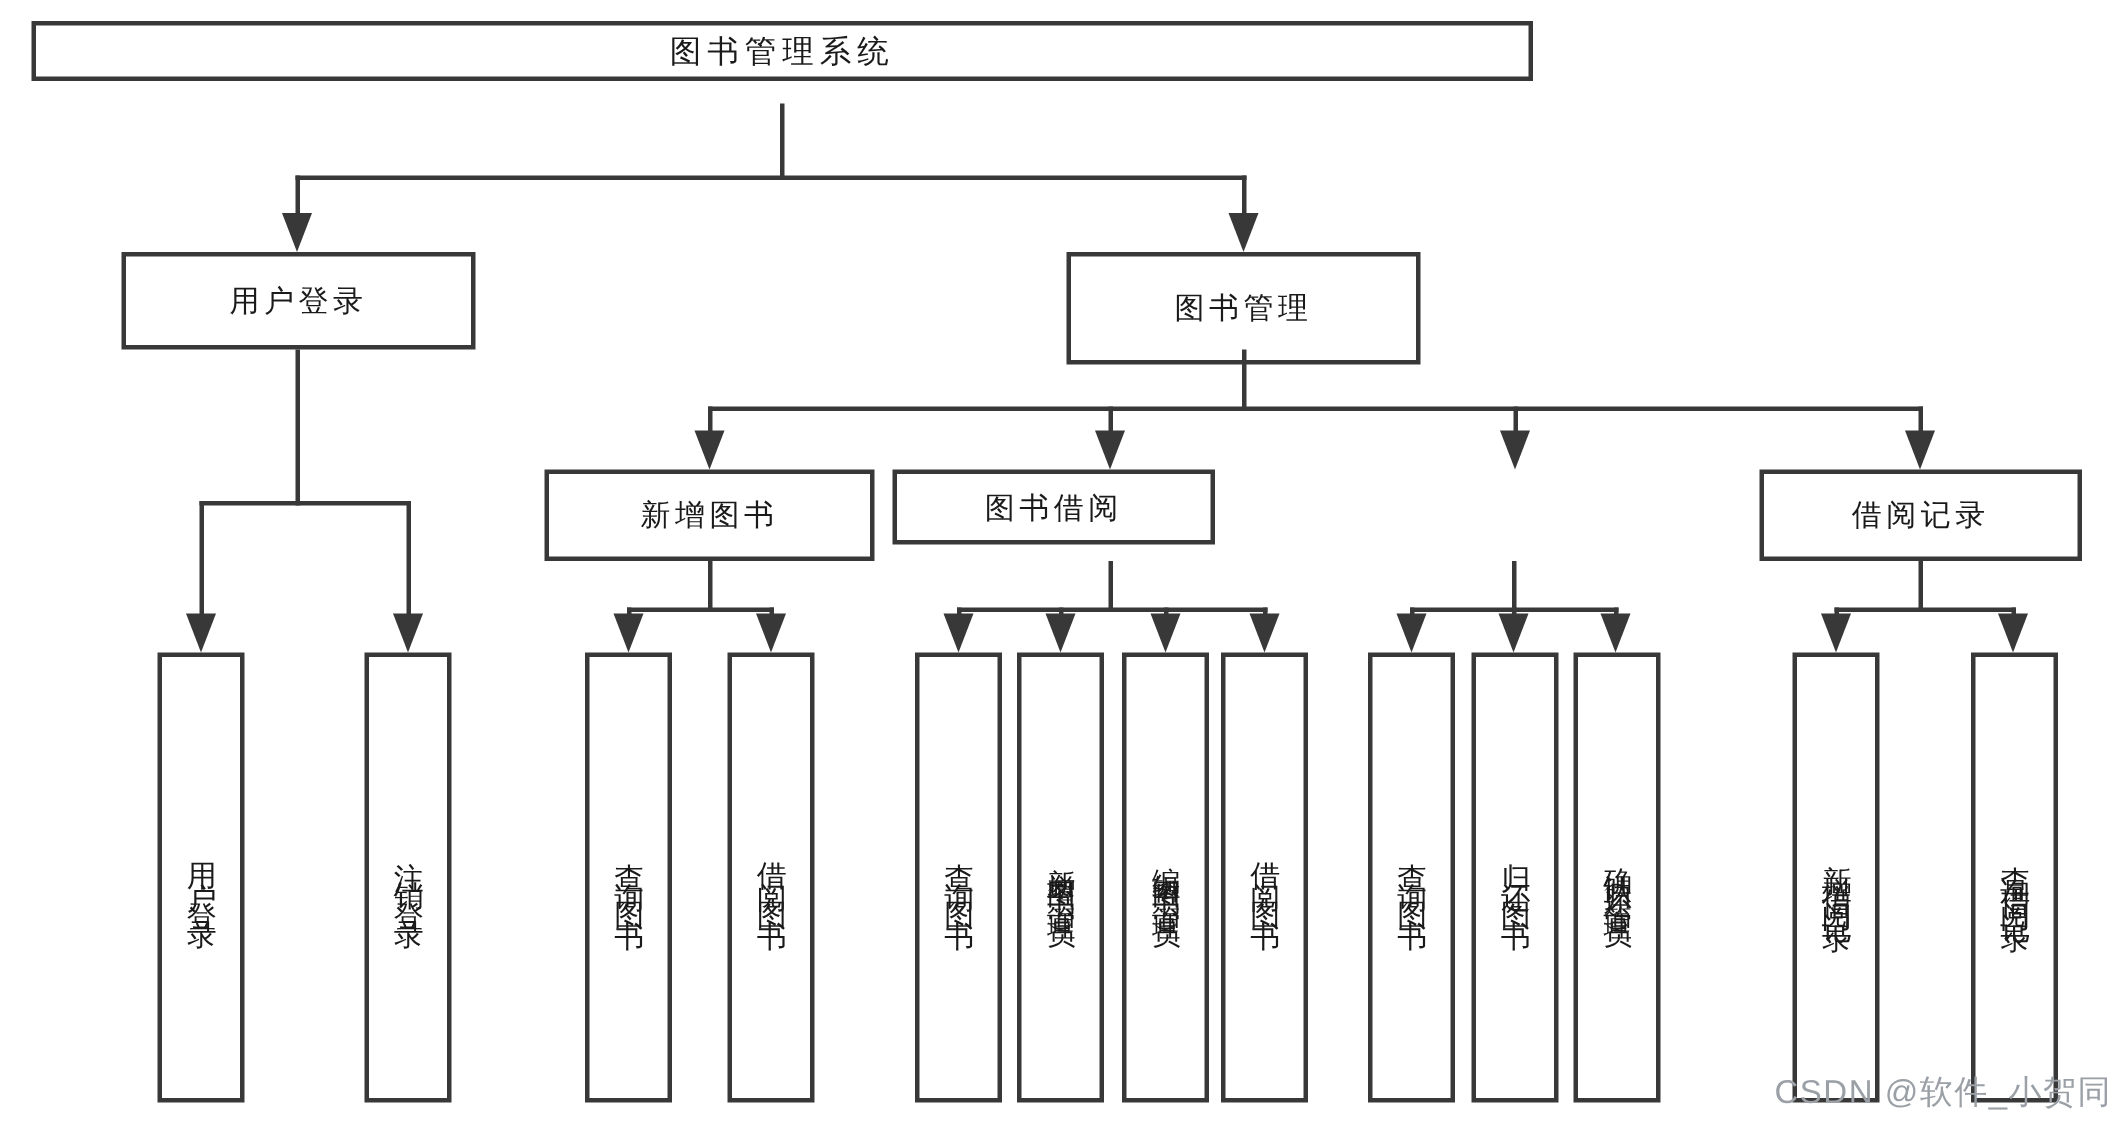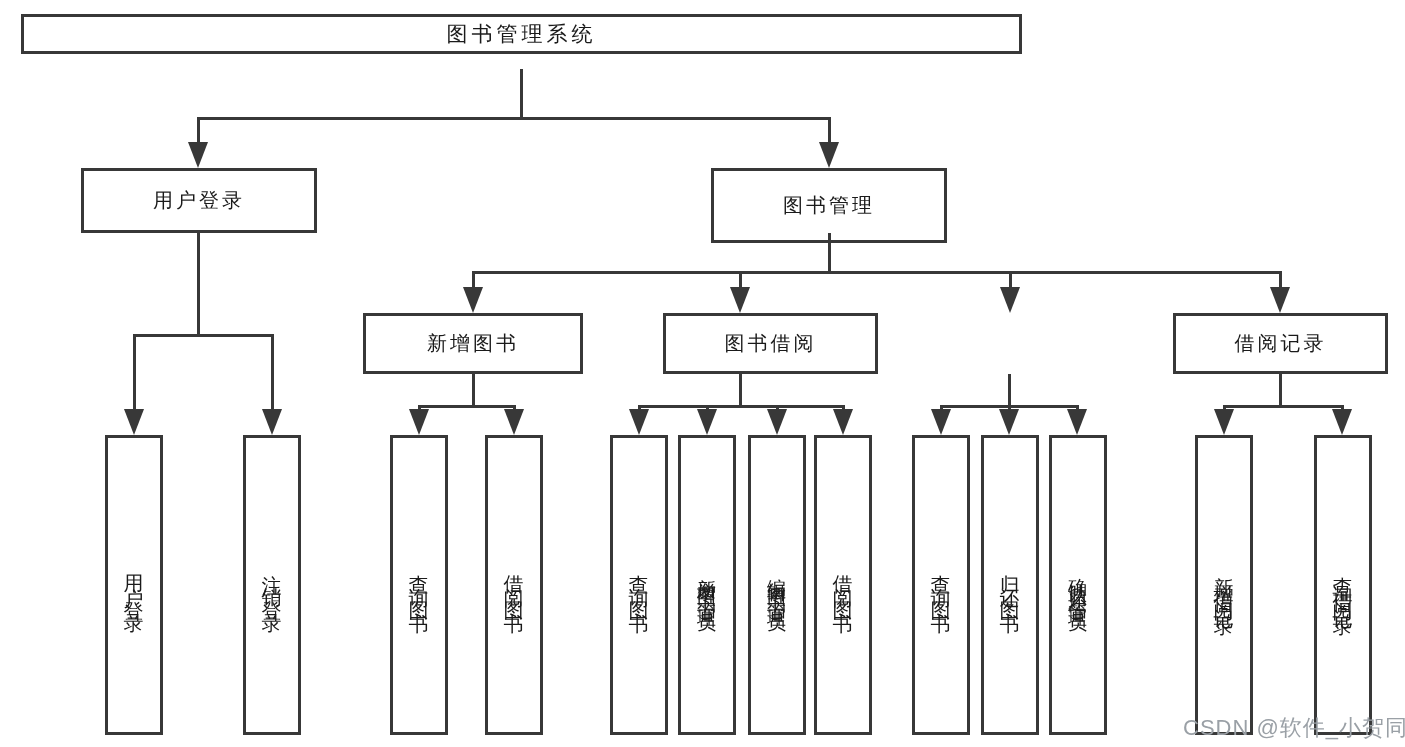--- a/index.html
+++ b/index.html
@@ -47,21 +47,21 @@
   <div class="box" style="left:81px;top:168px;width:236px;height:65px;">
     <span class="h-label">用户登录</span>
   </div>
   <div class="box" style="left:711px;top:168px;width:236px;height:75px;font-family:Liberation Mono, monospace;">
     <span class="h-label">图书管理</span>
   </div>
 
   <div class="box" style="left:363px;top:313px;width:220px;height:61px;">
     <span class="h-label">新增图书</span>
   </div>
-  <div class="box" style="left:663px;top:313px;width:215px;height:61px;">
+  <div class="box" style="left:595px;top:313px;width:215px;height:50px;">
     <span class="h-label">图书借阅</span>
   </div>
   <div class="box" style="left:1173px;top:313px;width:215px;height:61px;">
     <span class="h-label">借阅记录</span>
   </div>
 
   <div class="box leaf ls4" style="left:105px;top:435px;width:58px;height:300px;">
     <span>用户登录</span>
   </div>
   <div class="box leaf ls4" style="left:243px;top:435px;width:58px;height:300px;">

